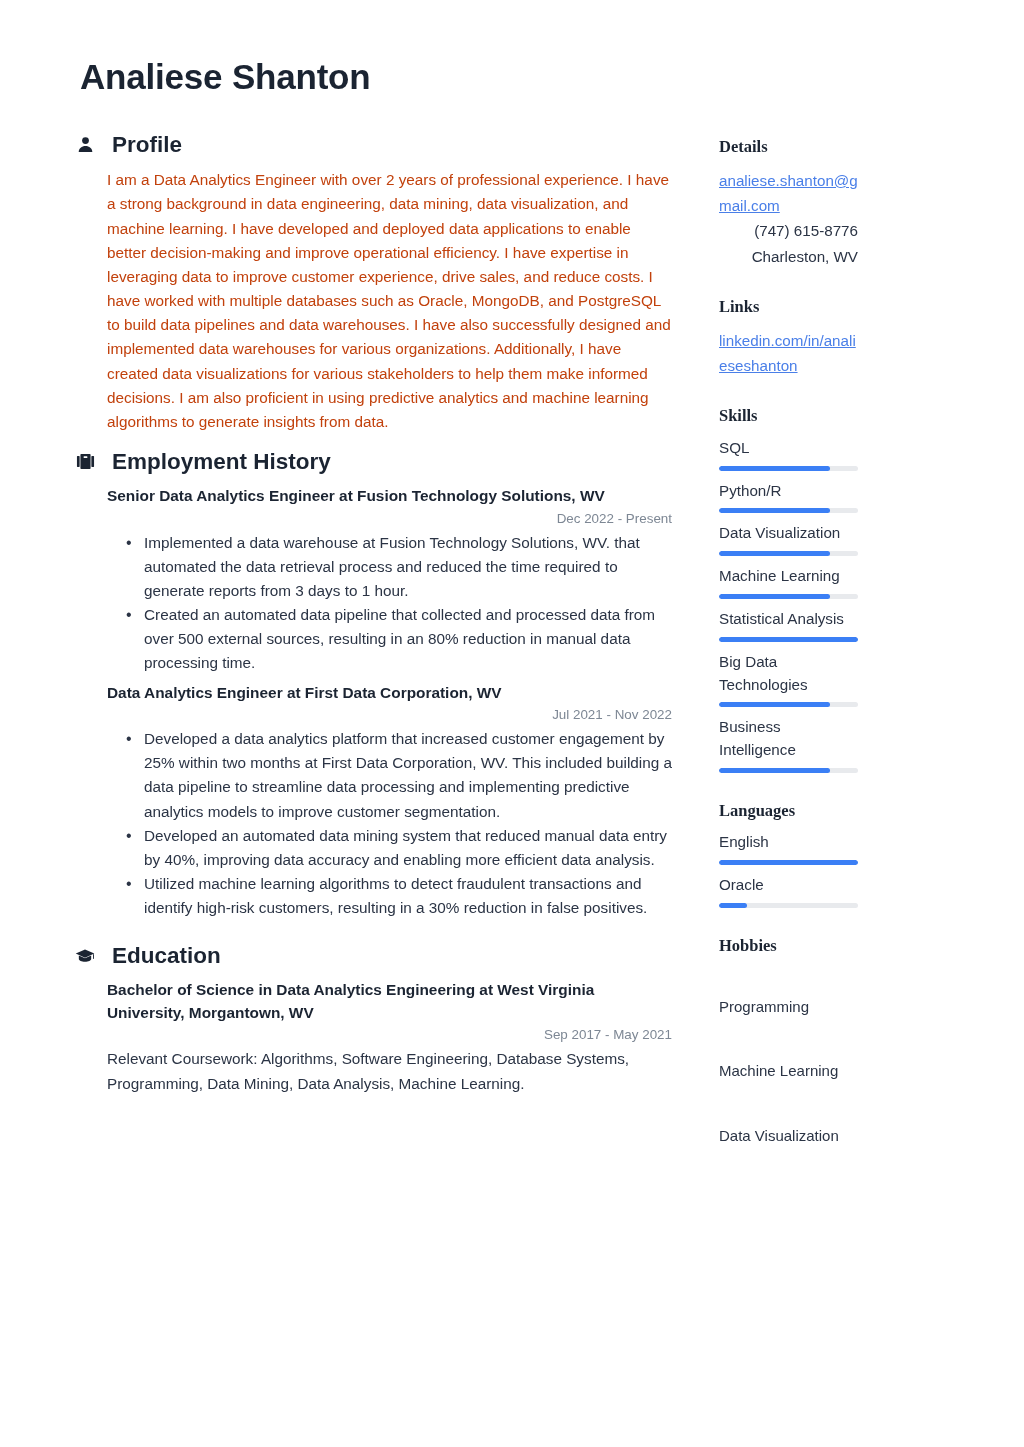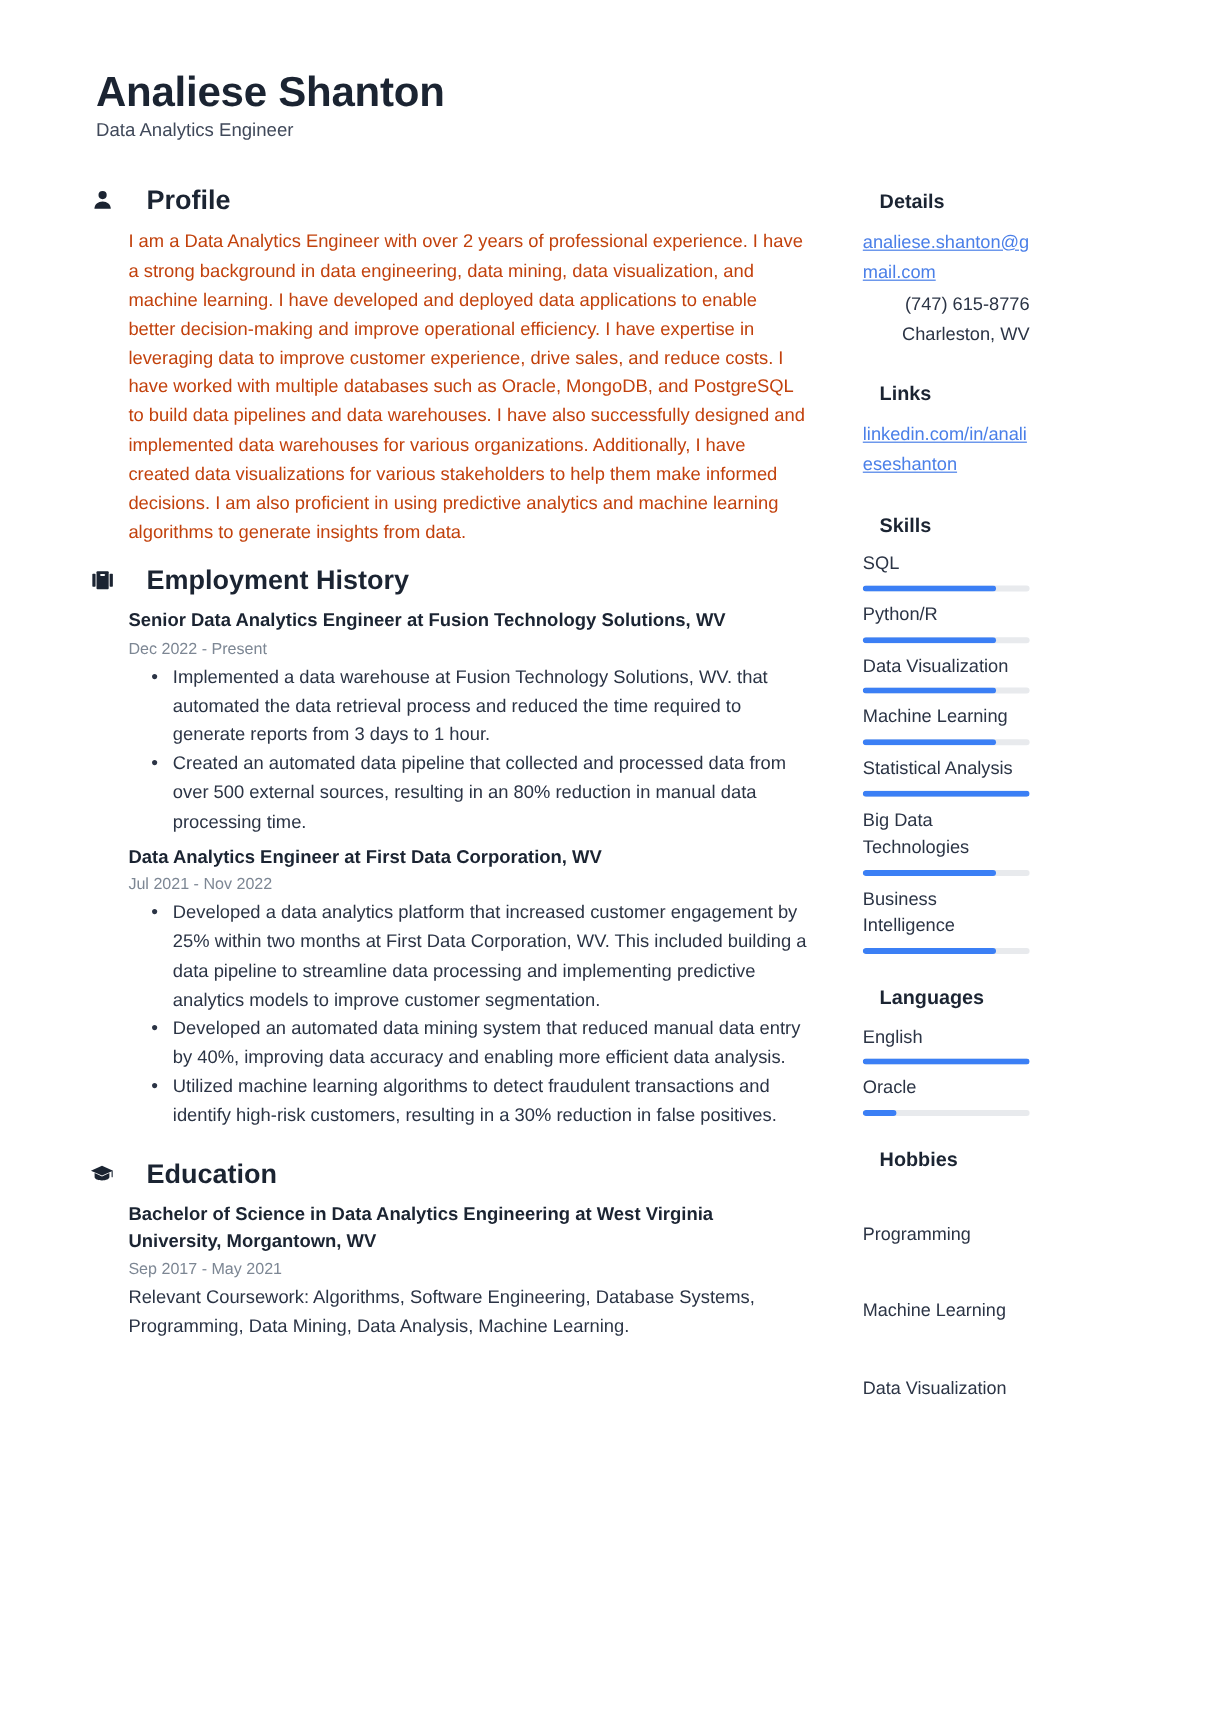--- a/index.html
+++ b/index.html
@@ -51,21 +51,21 @@
     flex: 1 1 auto;
     padding-left: 47px;
     padding-top: 5px;
   }
 
   
   .section { margin-bottom: 8px; }
   .section-head {
     display: flex;
     align-items: center;
-    gap: 26px;
+    gap: 16px;
     margin-bottom: 10px;
   }
   .section-icon {
     width: 22px;
     height: 22px;
     flex: 0 0 22px;
     display: flex;
     align-items: center;
     justify-content: center;
     color: #1b2432;
@@ -93,20 +93,21 @@
     font-weight: bold;
     color: #1b2432;
     line-height: 1.46;
     margin: 0 0 1px 0;
   }
   .entry-date {
     font-size: 13.4px;
     color: #7d8794;
     line-height: 1.5;
     margin: 0 0 2px 0;
+    text-align: right;
   }
   .entry-desc {
     font-size: 15.3px;
     line-height: 1.58;
     color: #2b3445;
     margin: 1px 0 0 0;
   }
   ul.bullets {
     margin: 1px 0 6px 0;
     padding-left: 37px;
@@ -128,21 +129,22 @@
     color: #2b3445;
   }
 
   
   .side-block { margin-bottom: 22px; }
   .side-title {
     font-size: 16.5px;
     font-weight: bold;
     color: #1b2432;
     line-height: 1.3;
-    margin: 0 0 10px 14px;
+    margin: 0 0 10px 0;
+    font-family: Liberation Serif, serif;
   }
   .side-line {
     font-size: 15.2px;
     color: #2b3445;
     line-height: 1.67;
     text-align: right;
   }
   .side-link {
     font-size: 15.2px;
     color: #4a7fe8;
@@ -179,21 +181,20 @@
     margin-top: 35px;
   }
 </style>
 </head>
 <body>
 
 <div class="page">
 
   <div class="header">
     <h1 class="name">Analiese Shanton</h1>
-    <div class="job-title">Data Analytics Engineer</div>
   </div>
 
   <div class="columns">
 
     <div class="col-main">
 
       <div class="section" style="margin-bottom:14px;">
         <div class="section-head">
           <span class="section-icon">
             <svg width="19" height="19" viewBox="0 0 24 24" fill="currentColor" aria-hidden="true">

